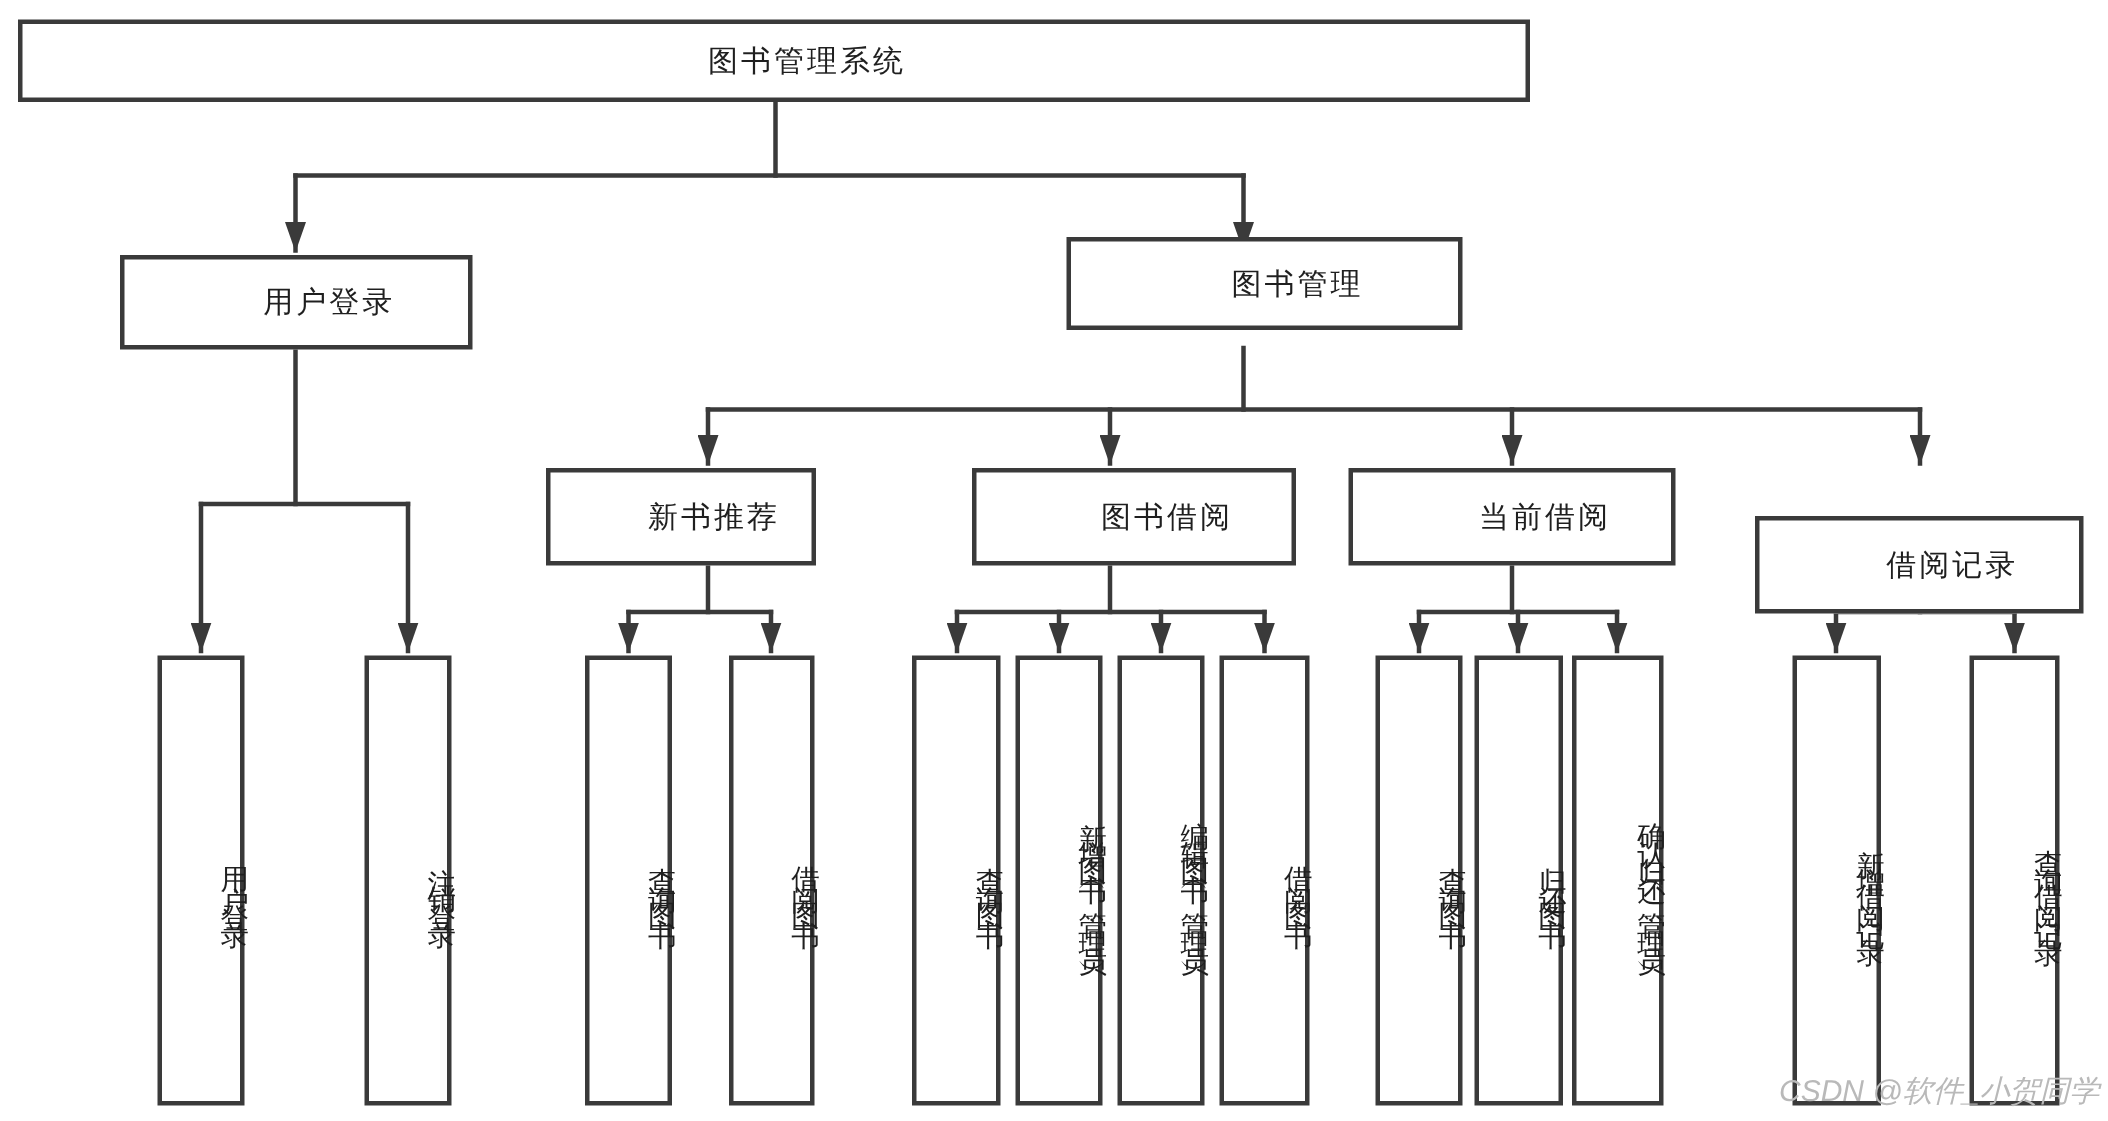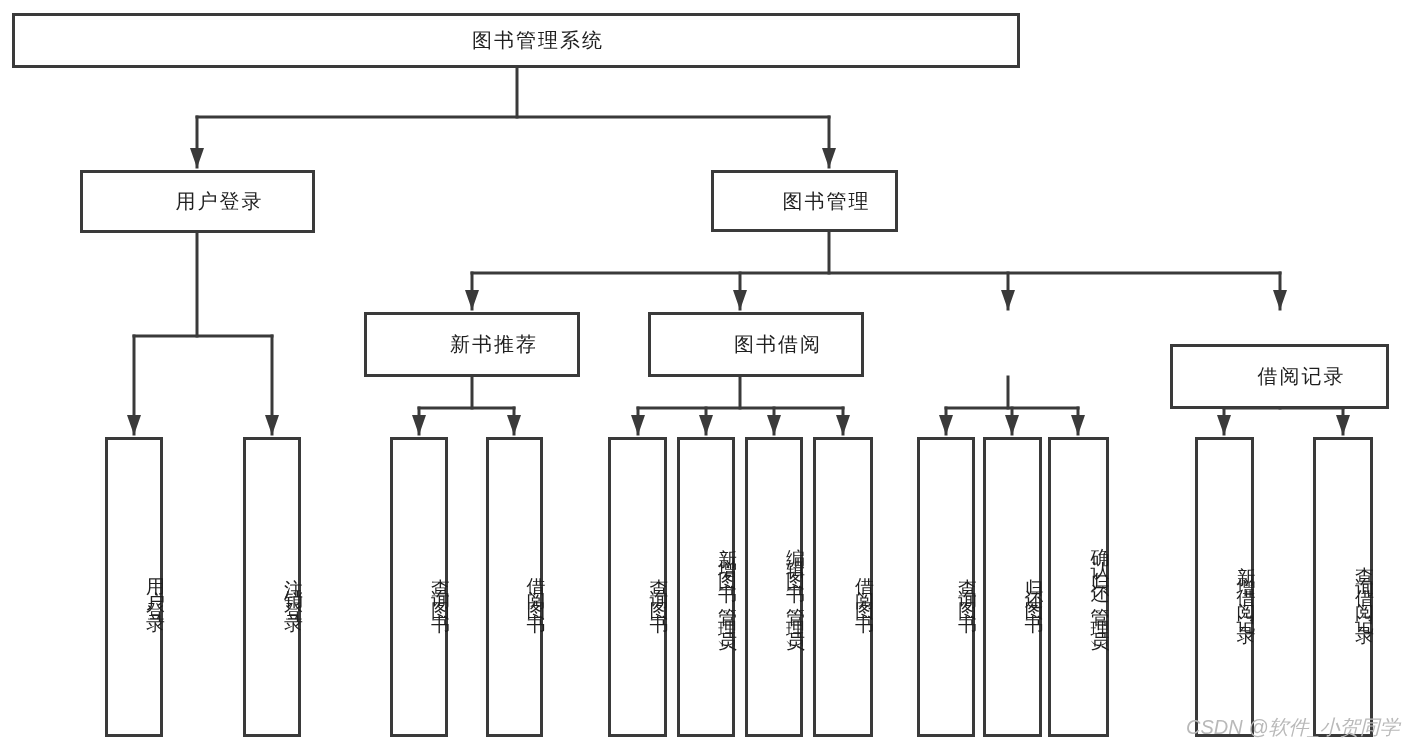--- a/index.html
+++ b/index.html
@@ -102,29 +102,32 @@
     </g>
   </svg>
 
   <div class="node" style="left:12px;top:13px;width:1008px;height:55px;">
     <span class="h-label">图书管理系统</span>
   </div>
 
   <div class="node" style="left:80px;top:170px;width:235px;height:63px;">
     <span class="h-label">用户登录</span>
   </div>
-  <div class="node" style="left:711px;top:170px;width:187px;height:62px;">
+  <div class="node" style="left:711px;top:158px;width:264px;height:62px;">
     <span class="h-label">图书管理</span>
   </div>
 
-  <div class="node" style="left:364px;top:312px;width:216px;height:65px;">
+  <div class="node" style="left:364px;top:312px;width:180px;height:65px;">
     <span class="h-label">新书推荐</span>
   </div>
   <div class="node" style="left:648px;top:312px;width:216px;height:65px;font-family:Liberation Serif, serif;">
     <span class="h-label">图书借阅</span>
+  </div>
+  <div class="node" style="left:899px;top:312px;width:218px;height:65px;">
+    <span class="h-label">当前借阅</span>
   </div>
   <div class="node" style="left:1170px;top:312px;width:219px;height:65px;margin-top:32px;">
     <span class="h-label">借阅记录</span>
   </div>
 
   <div class="node leaf" style="left:105px;top:437px;width:58px;height:300px;">
     <span class="v-label">用户登录</span>
   </div>
   <div class="node leaf" style="left:243px;top:437px;width:58px;height:300px;">
     <span class="v-label">注销登录</span>

